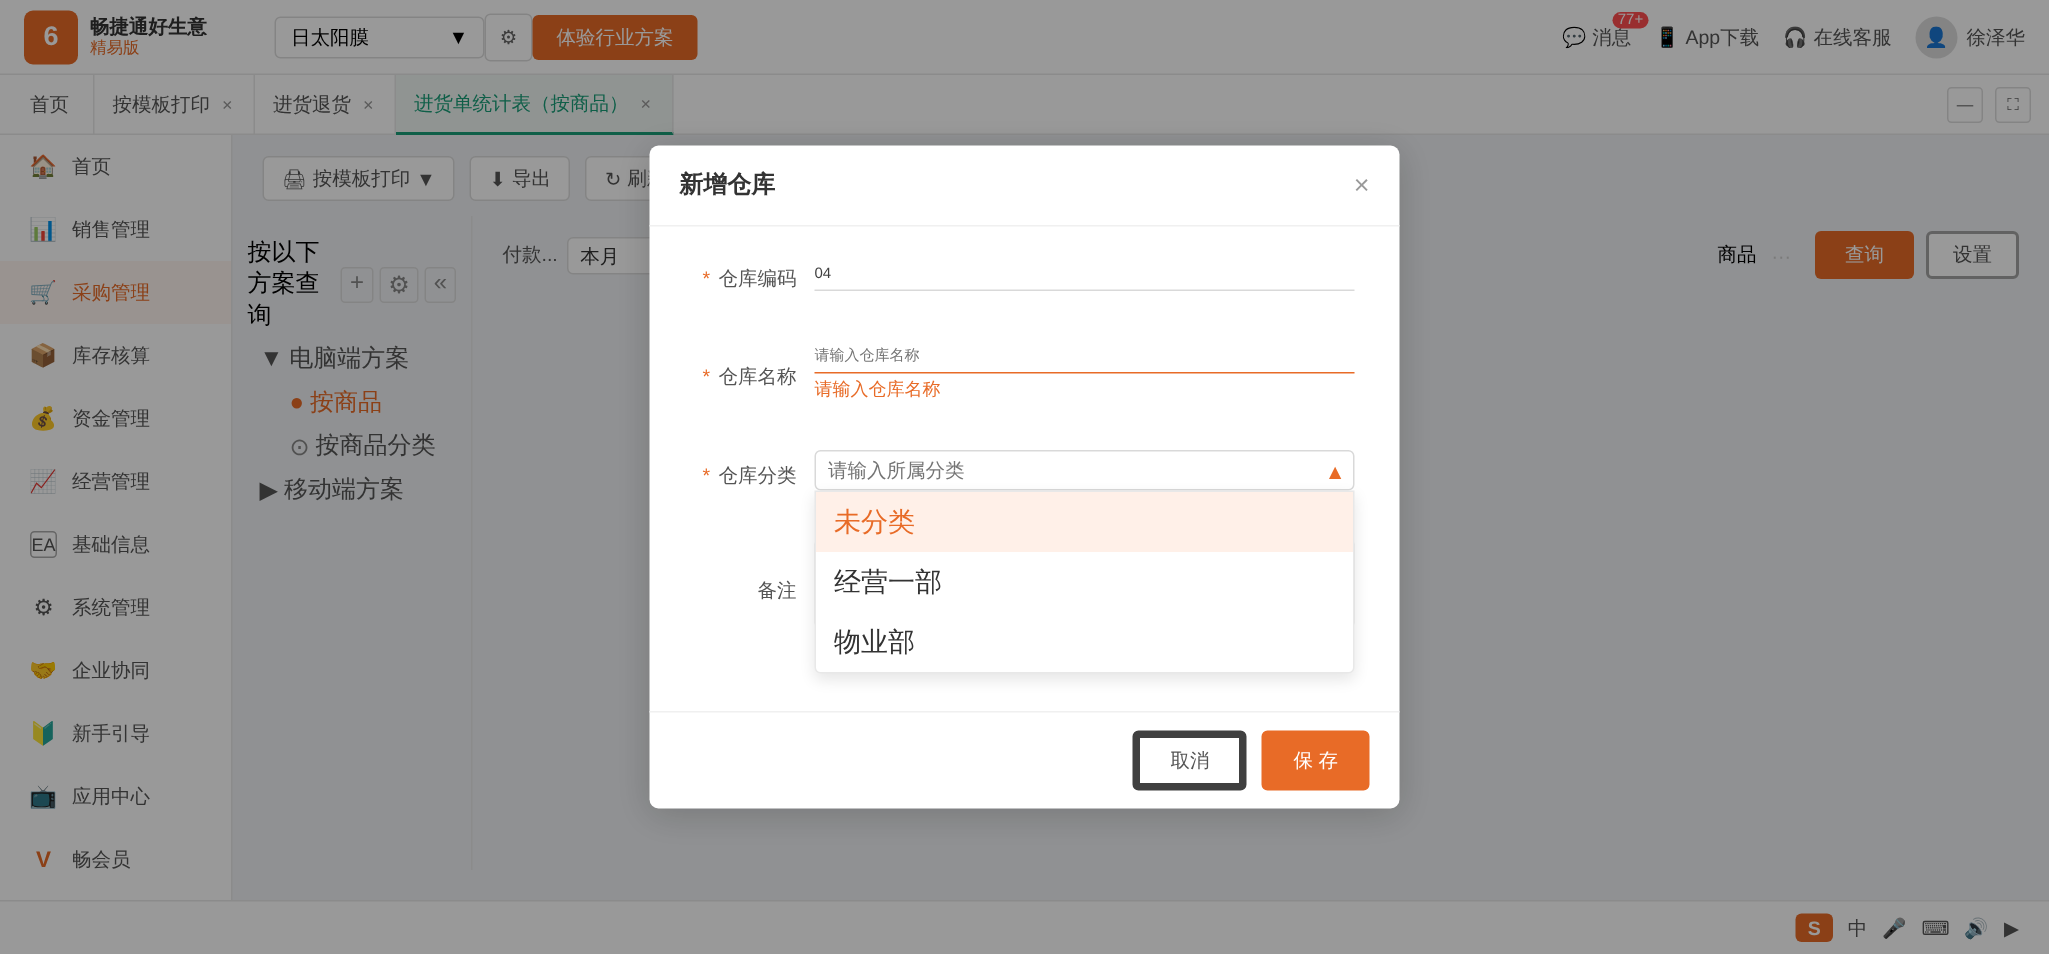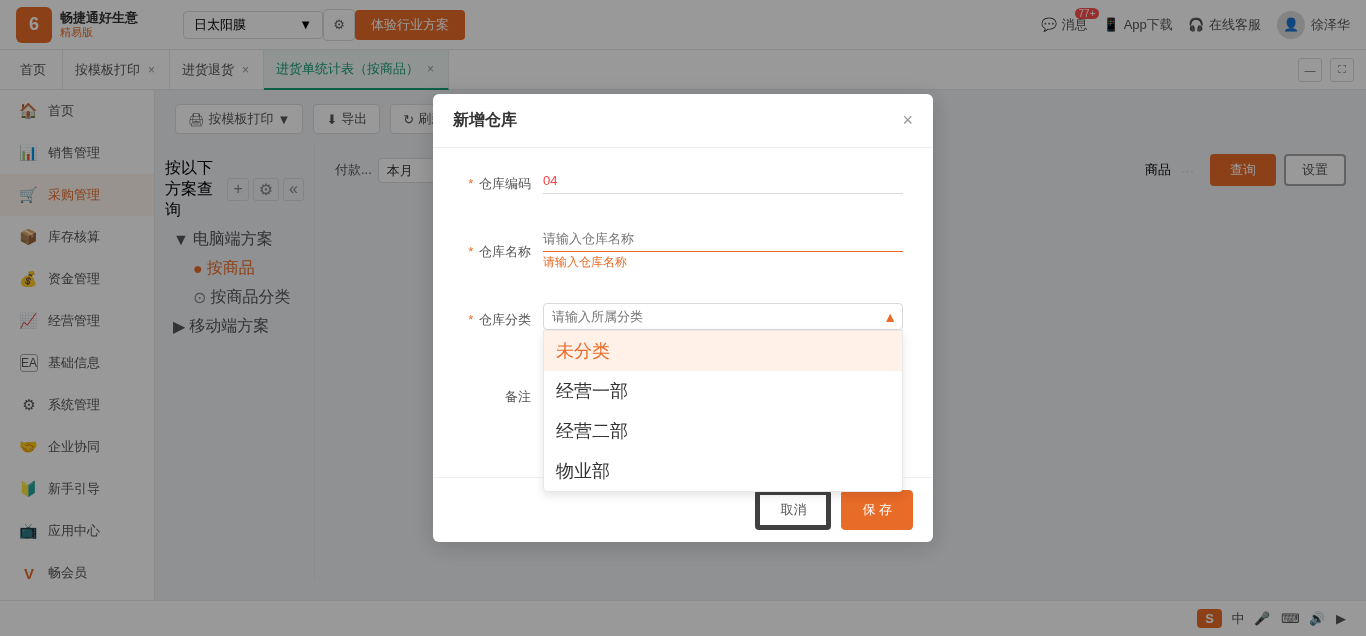--- a/index.html
+++ b/index.html
@@ -307,23 +307,23 @@
       margin-right: 2px;
     }
     .form-control {
       flex: 1;
     }
     .form-input {
       width: 100%;
       border: none;
       border-bottom: 1px solid #d9d9d9;
       padding: 5px 0;
-      font-size: 13px;
+      font-size: 10px;
       outline: none;
-      color: #ef4444;
+      color: #404040;
     }
     .form-input.error {
       border-bottom-color: #e86b27;
     }
     .error-msg {
       color: #e86b27;
       font-size: 12px;
       margin-top: 2px;
     }
     .form-textarea {
@@ -728,21 +728,20 @@
           <span class="required">*</span>
           <span>仓库分类</span>
         </div>
         <div class="form-control">
           <div class="dropdown-wrapper">
             <input type="text" class="dropdown-input" placeholder="请输入所属分类" style="">
             <span class="dropdown-arrow">▲</span>
             <div class="dropdown-list">
               <div class="dropdown-option selected">未分类</div>
               <div class="dropdown-option">经营一部</div>
-              <div class="dropdown-option">经营二部</div>
               <div class="dropdown-option">物业部</div>
             </div>
           </div>
         </div>
       </div>
 
       <div class="form-row">
         <div class="form-label">备注</div>
         <div class="form-control">
           <textarea class="form-textarea" style=""></textarea>

